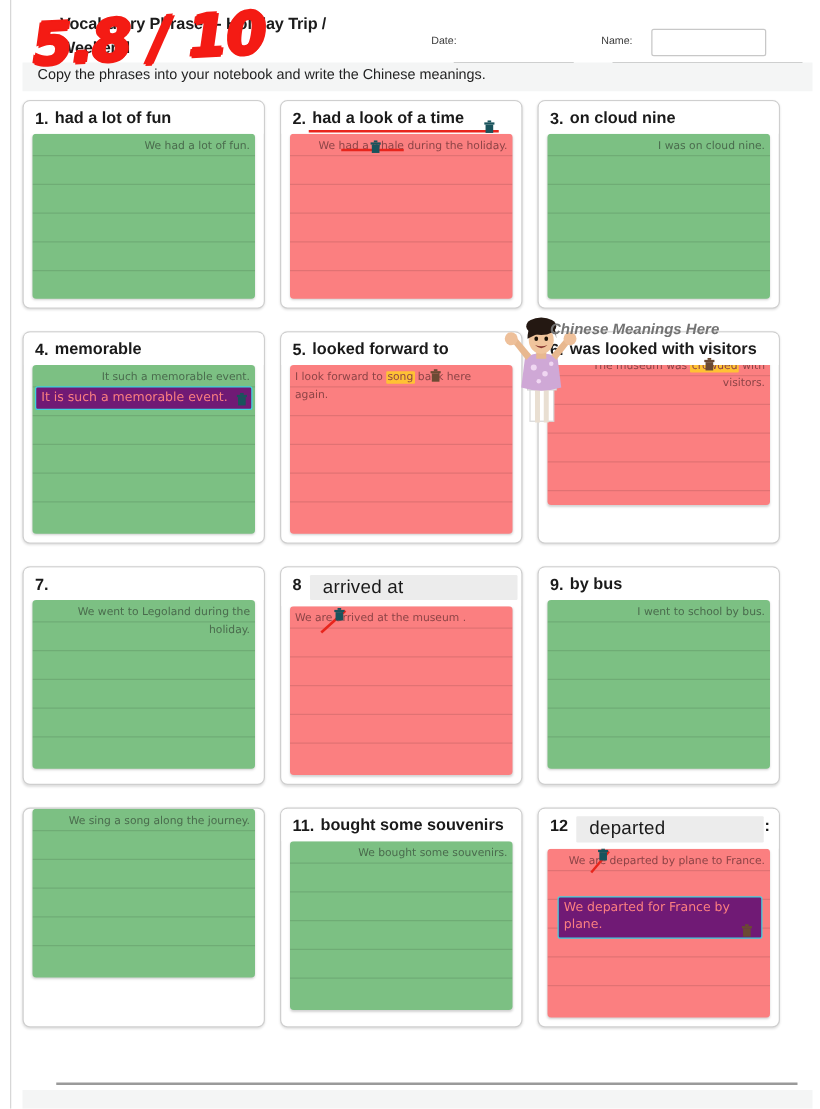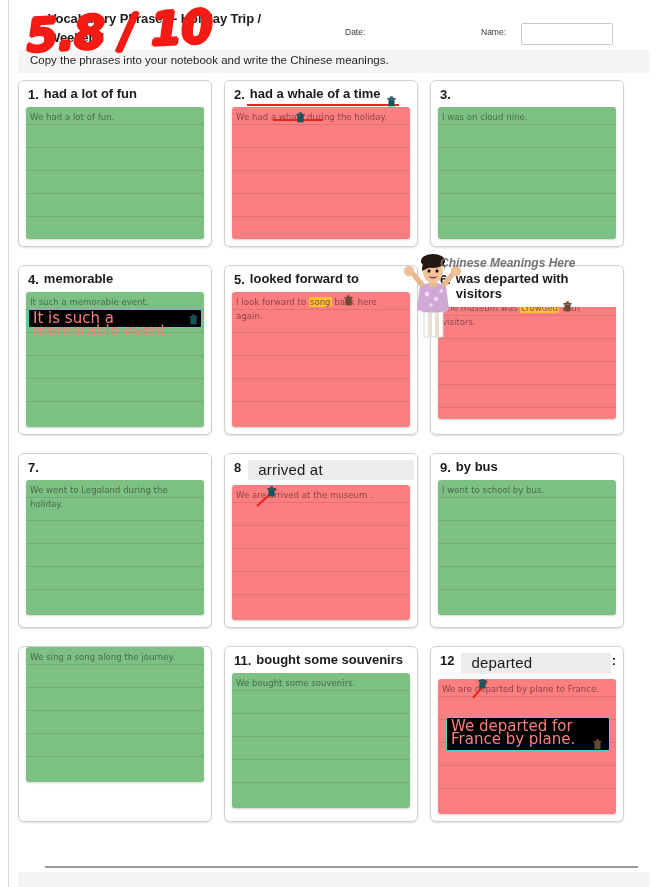--- a/index.html
+++ b/index.html
@@ -191,21 +191,21 @@
     display: block;
   }
   .ans-text {
     position: absolute;
     left: 4px;
     right: 4px;
     top: 3px;
     font-family: "DejaVu Sans", sans-serif;
     font-size: 8.6px;
     line-height: 14px;
-    text-align: left;
+    text-align: right;
     color: #4a6b4d;
   }
   .answer.red .ans-text { color: #8d4446; }
   .ans-text.left { text-align: left; }
 
   .hl {
     background: #ffc234;
     padding: 0 1px;
     border-radius: 1px;
   }
@@ -221,26 +221,26 @@
     position: absolute;
     width: 9px;
     height: 11px;
     z-index: 12;
   }
   .trash svg { display: block; width: 100%; height: 100%; }
 
   
   .editbox {
     position: absolute;
-    background: #000000;
+    background: #701a75;
     border: 1.6px solid #3fd2e0;
     border-radius: 2px;
     box-sizing: border-box;
     font-family: "DejaVu Sans", sans-serif;
-    font-size: 15px;
+    font-size: 10px;
     line-height: 13px;
     color: #fb7f80;
     padding: 2px 4px;
     z-index: 10;
   }
 
   
   .chinese-note {
     position: absolute;
     left: 440px;
@@ -317,21 +317,21 @@
               <i style="top:86px"></i>
               <i style="top:109px"></i>
           </div>
           <div class="ans-text">We had a lot of fun.</div>
         </div>
       </div>
 
       <div class="card">
         <div class="card-title">
           <span class="card-num">2.</span>
-          <span class="card-phrase">had a whale of a time</span>
+          <span class="card-phrase">had a look of a time</span>
           <div class="title-underline"></div>
           <div class="trash" style="left:162px; top:15px;">
             <svg viewBox="0 0 10 12">
                 <rect x="0.5" y="2" width="9" height="2" fill="#19535c"></rect>
                 <rect x="1.6" y="4" width="6.8" height="7.4" fill="#19535c"></rect>
                 <rect x="3.4" y="0.3" width="3.2" height="1.7" fill="#19535c"></rect>
               </svg>
           </div>
         </div>
         <div class="answer red">
@@ -350,20 +350,21 @@
                 <rect x="1.6" y="4" width="6.8" height="7.4" fill="#19535c"></rect>
                 <rect x="3.4" y="0.3" width="3.2" height="1.7" fill="#19535c"></rect>
               </svg>
           </div>
         </div>
       </div>
 
       <div class="card">
         <div class="card-title">
           <span class="card-num">3.</span>
+          <span class="card-phrase">on cloud nine</span>
         </div>
         <div class="answer green">
           <div class="lines">
             <i style="top:17px"></i>
               <i style="top:40px"></i>
               <i style="top:63px"></i>
               <i style="top:86px"></i>
               <i style="top:109px"></i>
           </div>
           <div class="ans-text">I was on cloud nine.</div>
@@ -422,21 +423,21 @@
                 <rect x="1.6" y="4" width="6.8" height="7.4" fill="#6b4a33"></rect>
                 <rect x="3.4" y="0.3" width="3.2" height="1.7" fill="#6b4a33"></rect>
               </svg>
           </div>
         </div>
       </div>
 
       <div class="card">
         <div class="card-title">
           <span class="card-num">6.</span>
-          <span class="card-phrase">was departed with visitors</span>
+          <span class="card-phrase">was looked with visitors</span>
         </div>
         <div class="answer red" style="height:121px; margin-top:-9px;">
           <div class="lines">
             <i style="top:17px"></i>
               <i style="top:40px"></i>
               <i style="top:63px"></i>
               <i style="top:86px"></i>
               <i style="top:109px"></i>
           </div>
           <div class="ans-text">

